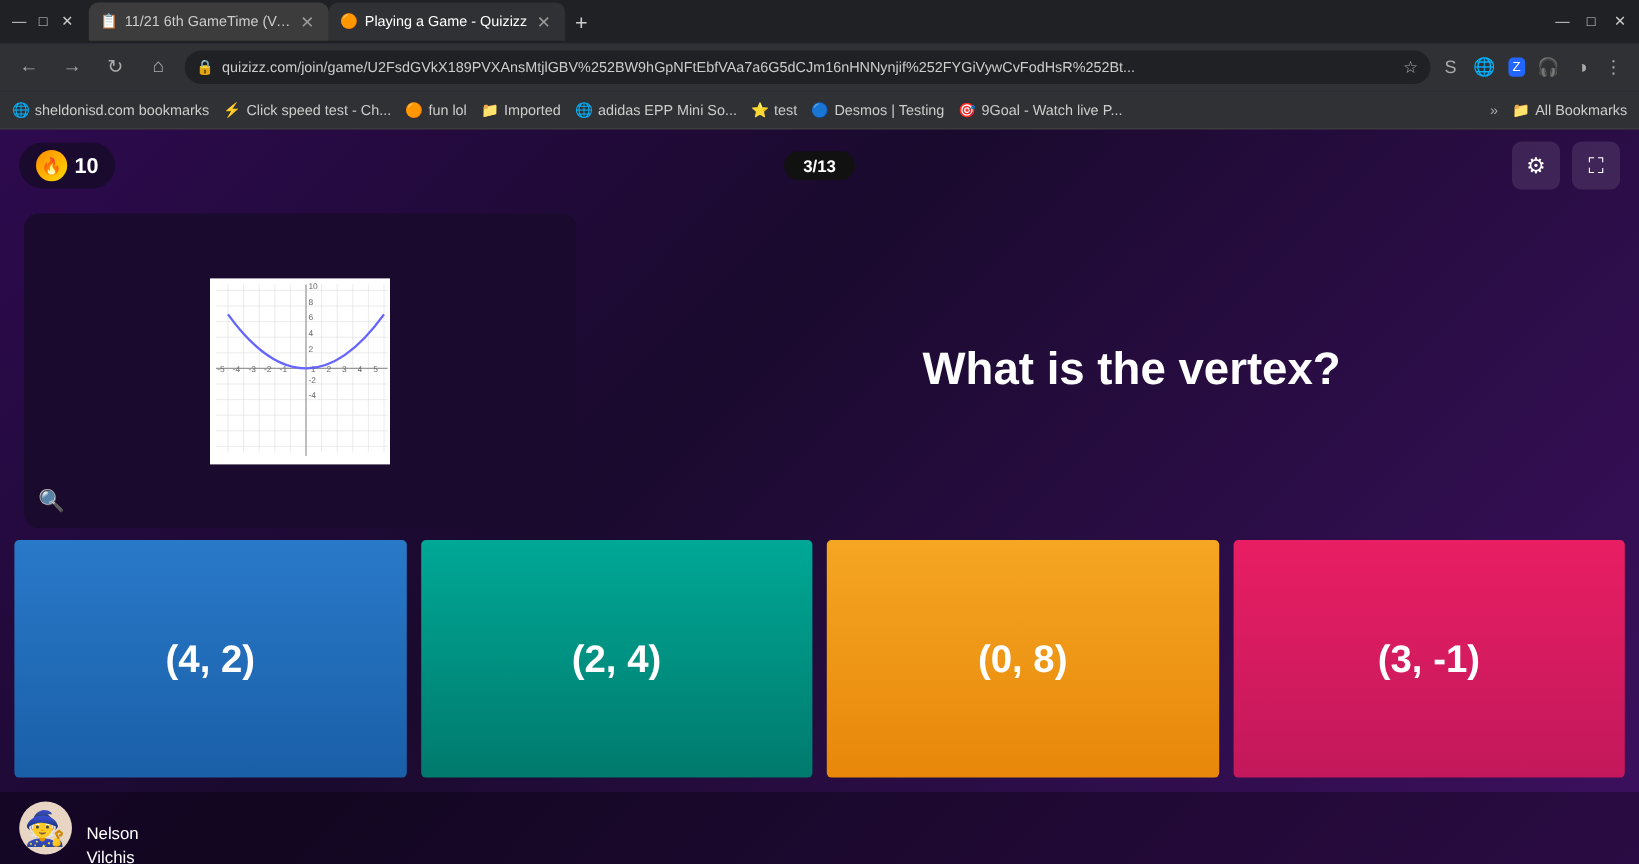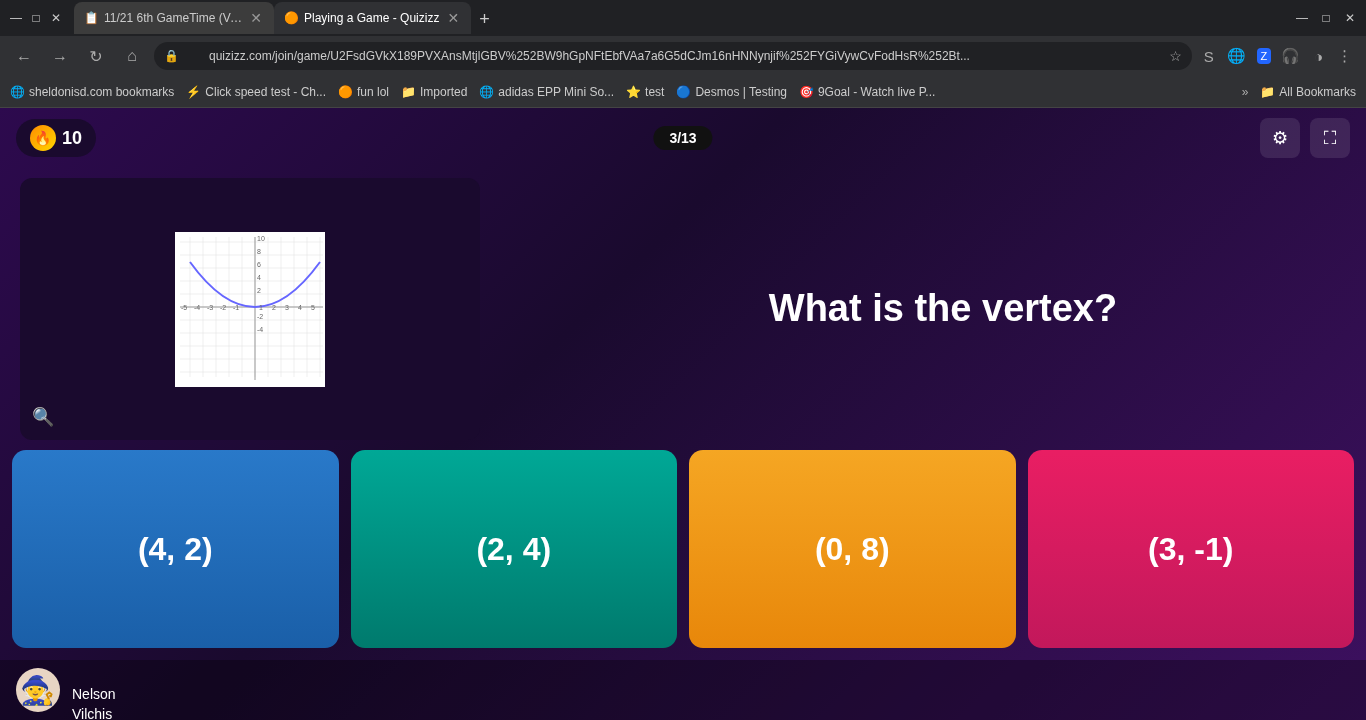--- a/index.html
+++ b/index.html
@@ -77,21 +77,21 @@
       height: 28px;
       background: #202124;
       border-radius: 14px;
       display: flex;
       align-items: center;
       padding: 0 10px;
       gap: 6px;
       color: #ccc;
       font-size: 12px;
     }
-    .address-text { flex: 1; overflow: hidden; text-overflow: ellipsis; white-space: nowrap; margin-left: 24px; }
+    .address-text { flex: 1; overflow: hidden; text-overflow: ellipsis; white-space: nowrap; }
     .omnibox-icons { display: flex; align-items: center; gap: 6px; }
     .omnibox-icon { color: #aaa; font-size: 15px; cursor: pointer; padding: 4px; }
 
     
     .bookmarks-bar {
       height: 32px;
       background: #303134;
       display: flex;
       align-items: center;
       padding: 0 10px;
@@ -211,21 +211,21 @@
 
     
     .answers-row {
       display: flex;
       gap: 12px;
       padding: 0 12px 12px 12px;
       height: 210px;
     }
     .answer-card {
       flex: 1;
-      border-radius: 14px;
+      border-radius: 4px;
       display: flex;
       align-items: center;
       justify-content: center;
       cursor: pointer;
       font-size: 32px;
       font-weight: bold;
       color: white;
       transition: transform 0.1s;
     }
     .answer-blue { background: linear-gradient(180deg, #2979c9 0%, #1a5fa8 100%); }

